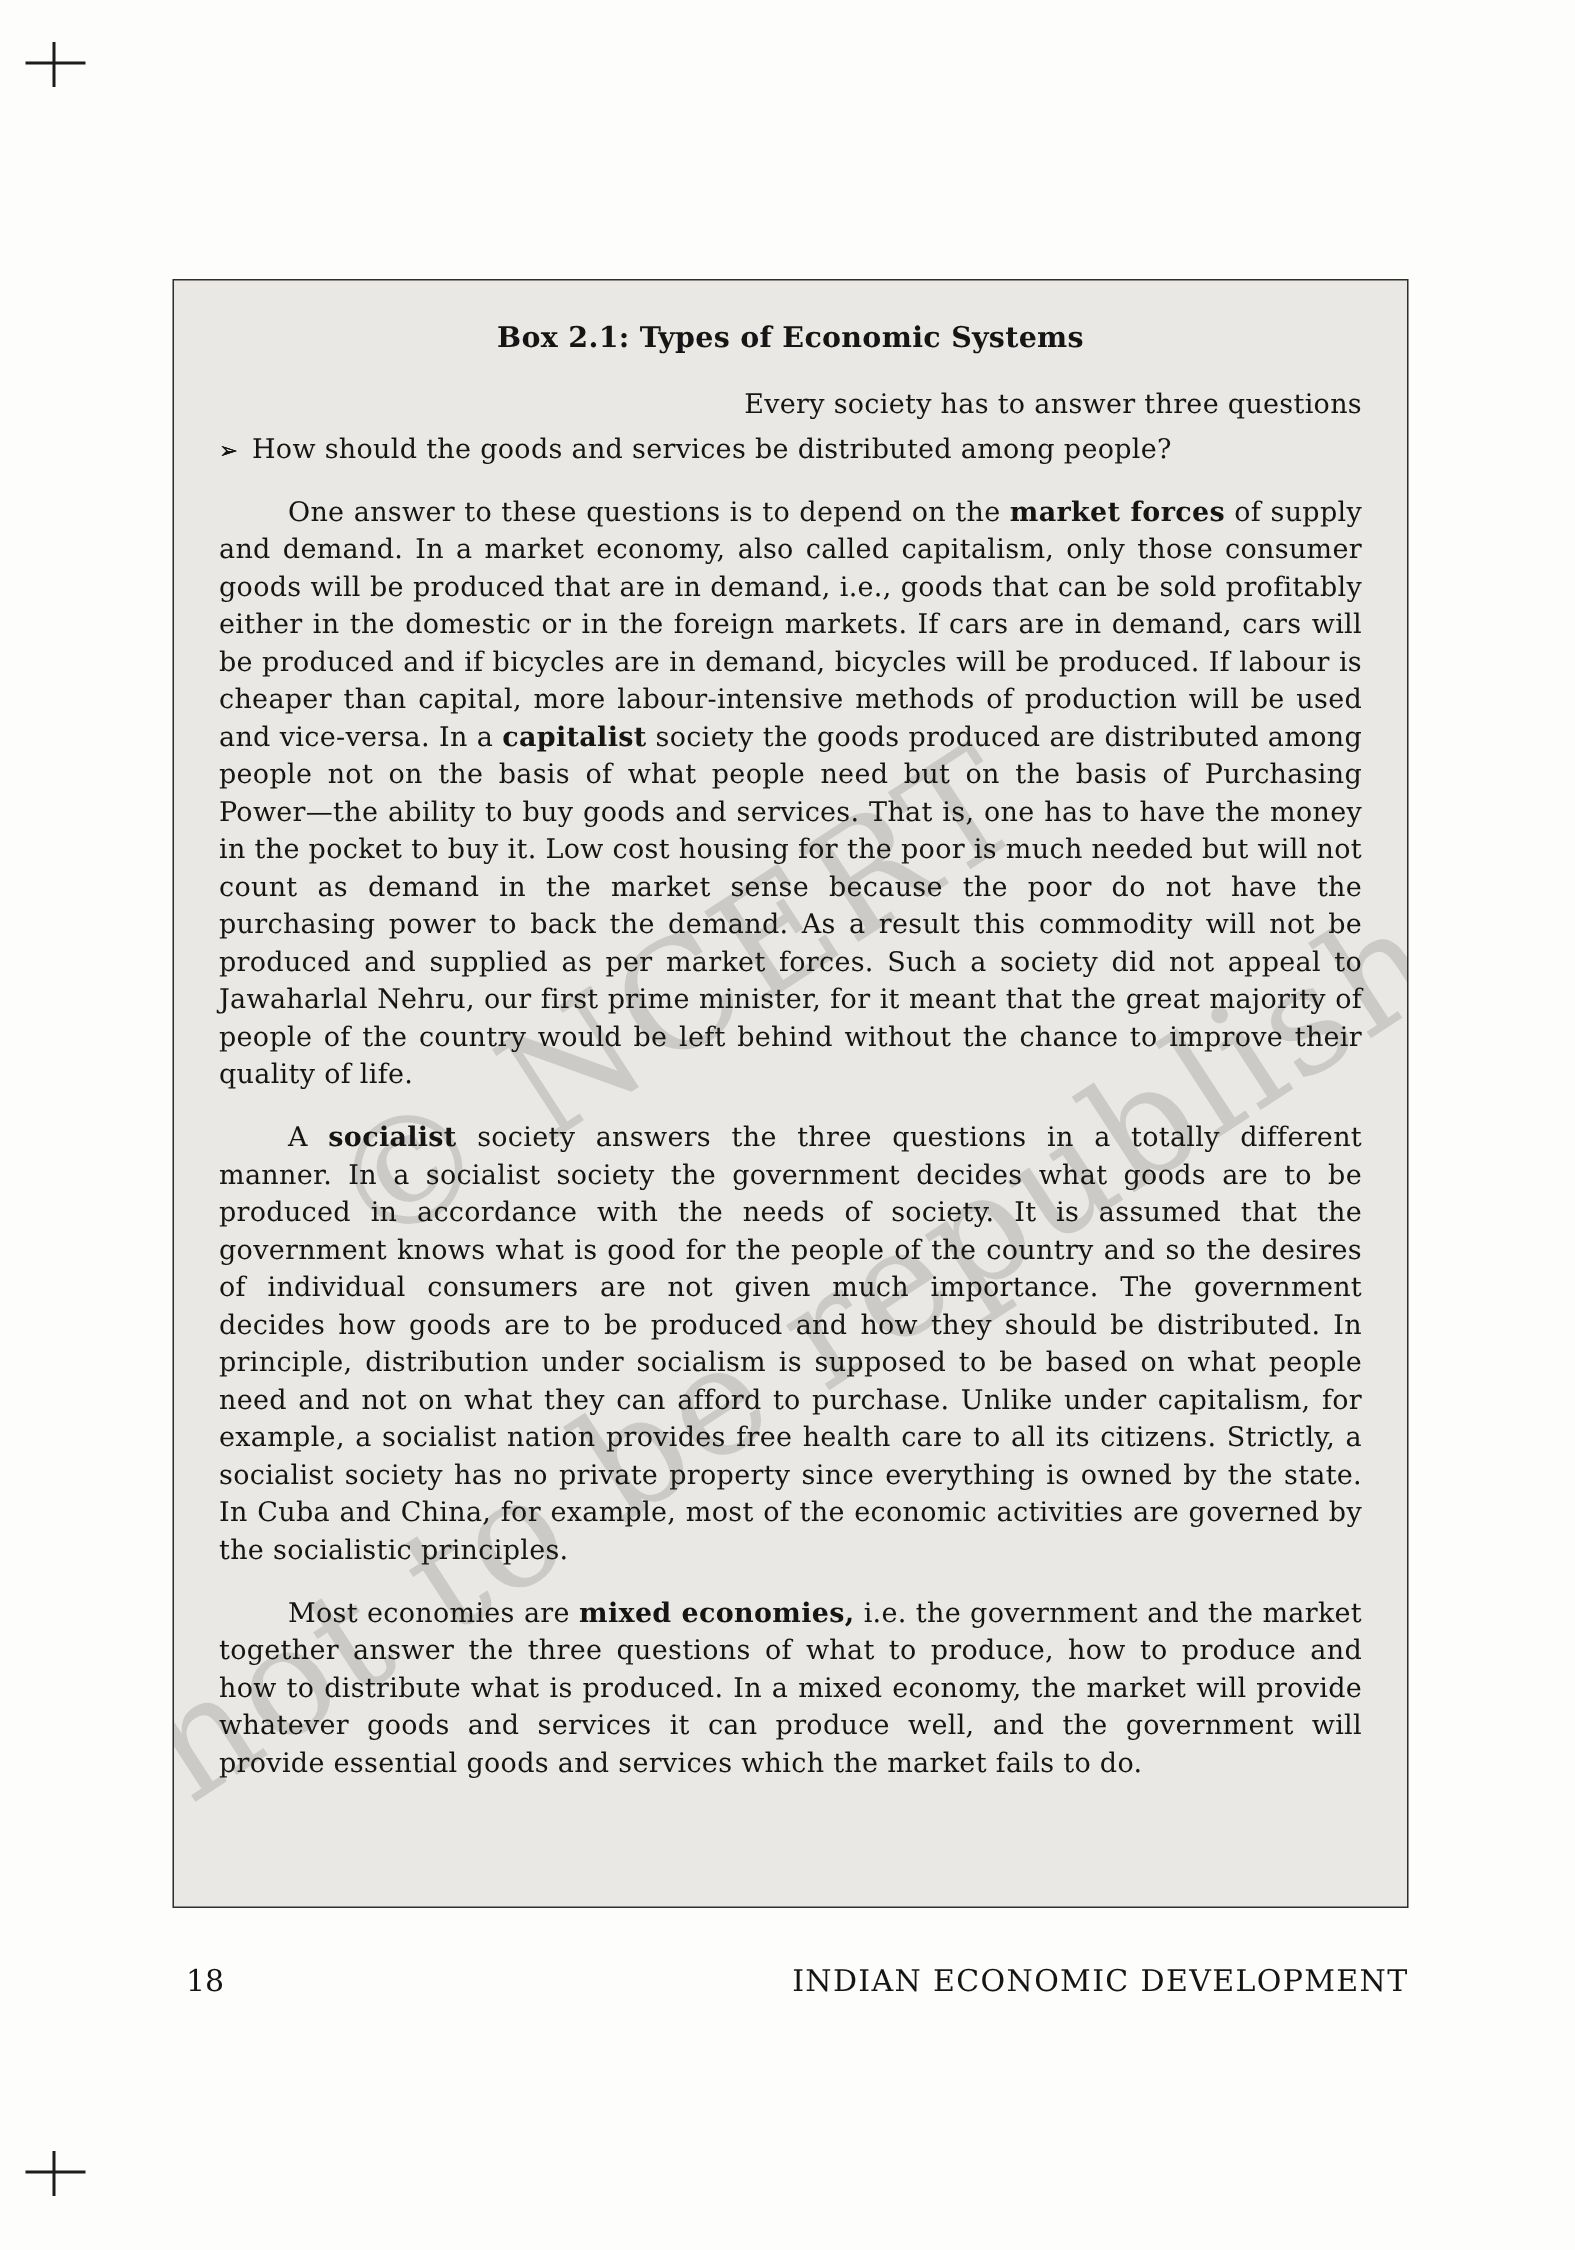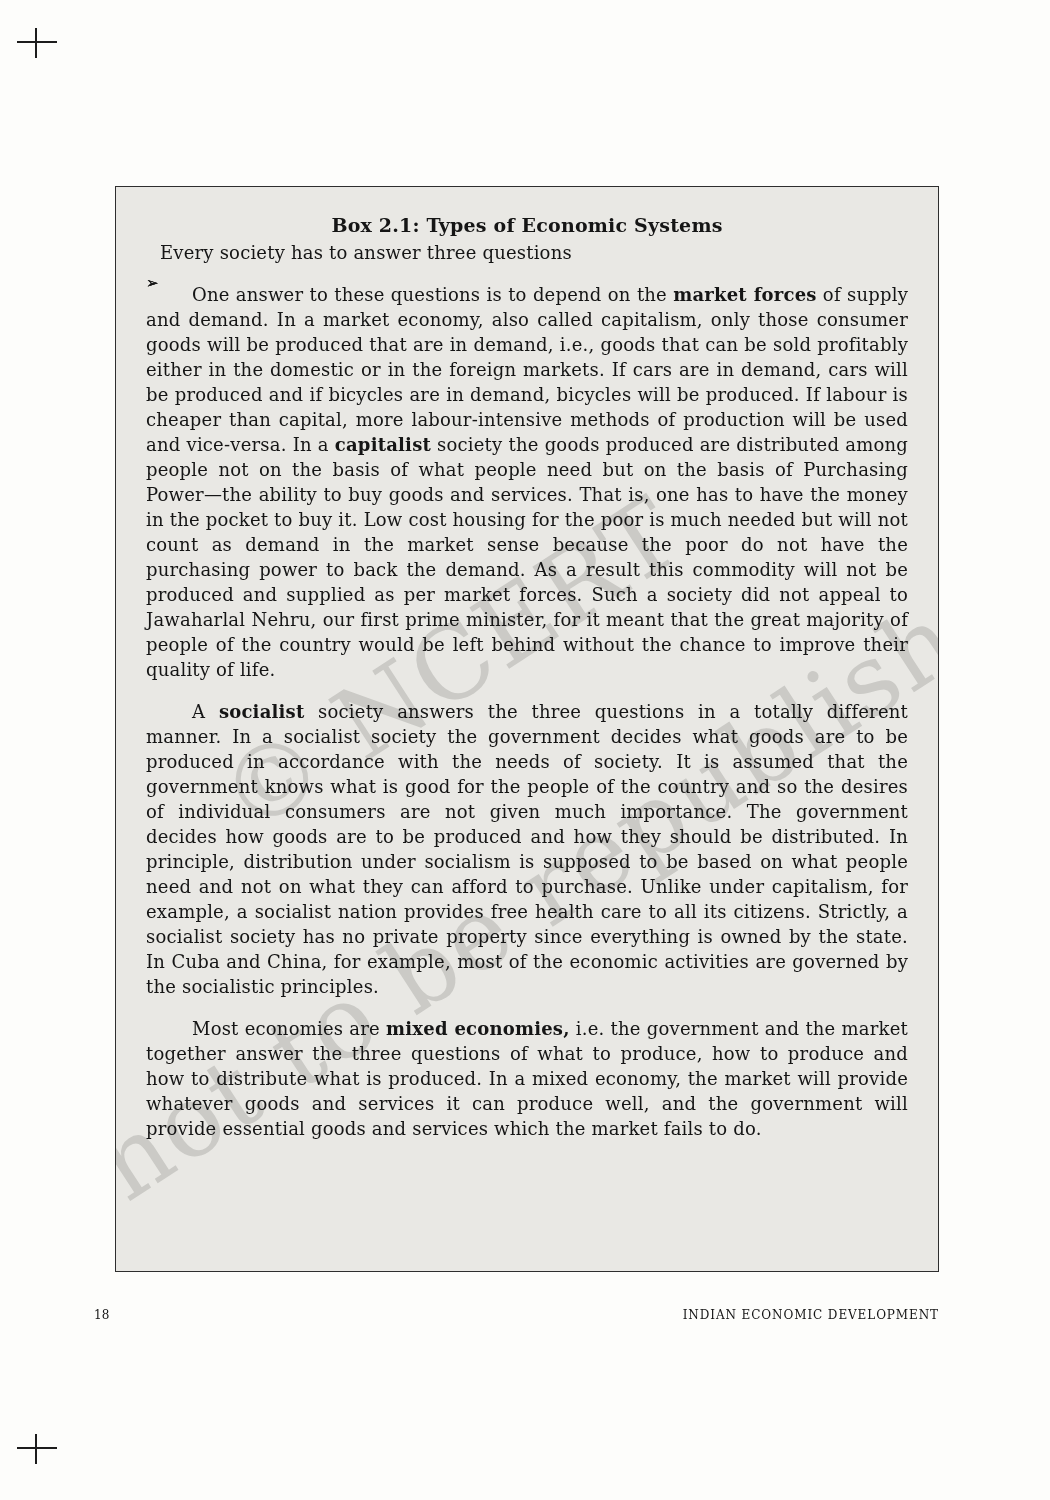--- a/index.html
+++ b/index.html
@@ -36,25 +36,25 @@
     padding: 26px 30px 0 30px;
     overflow: hidden;
   }
 
   .content { position: relative; z-index: 2; font-size: 18px; line-height: 25px; letter-spacing: 0.2px; }
 
   .box-title {
     text-align: center;
     font-size: 19px;
     font-weight: bold;
-    margin-bottom: 2px;
+    margin-bottom: 19px;
     letter-spacing: 0.2px;
   }
 
-  .intro { padding-left: 14px; margin-bottom: 5px; text-align: left; }
+  .intro { padding-left: 14px; margin-bottom: 5px; text-align: right; }
 
   .q {
     position: relative;
     padding-left: 22px;
     margin-bottom: 4px;
     text-align: justify;
   }
   .q .arrow {
     position: absolute;
     left: 0;
@@ -82,27 +82,27 @@
     font-size: 100px;
     line-height: 2.4;
     color: rgba(95, 95, 92, 0.22);
     letter-spacing: 2px;
     pointer-events: none;
   }
 
   
   .footer-row {
     position: absolute;
-    left: 94px;
+    left: 124px;
     right: 111px;
     top: 1308px;
     display: flex;
     justify-content: space-between;
     align-items: baseline;
-    font-size: 12px;
+    font-size: 20px;
   }
   .footer-row .book { letter-spacing: 0.9px; }
   .year {
     position: absolute;
     left: 0;
     width: 100%;
     top: 1381px;
     text-align: center;
     font-size: 15px;
     font-family: "Liberation Sans", sans-serif;
@@ -130,21 +130,21 @@
       <div class="wm-line">not to be republished</div>
     </div>
 
     <div class="content">
       <h2 class="box-title">Box 2.1: Types of Economic Systems</h2>
 
       <p class="intro">Every society has to answer three questions</p>
 
       <div class="q"><span class="arrow">➢</span></div>
       <div class="q"><span class="arrow">➢</span></div>
-      <div class="q"><span class="arrow">➢</span></div>
+      <div class="q"><span class="arrow">➢</span><span class="q-text">How should the goods and services be distributed among people?</span></div>
 
       <p class="para"><span>One answer to these questions is to depend on the </span><b>market forces</b><span> of supply and demand. In a market economy, also called capitalism, only those consumer goods will be produced that are in demand, i.e., goods that can be sold profitably either in the domestic or in the foreign markets. If cars are in demand, cars will be produced and if bicycles are in demand, bicycles will be produced. If labour is cheaper than capital, more labour-intensive methods of production will be used and vice-versa. In a </span><b>capitalist</b><span> society the goods produced are distributed among people not on the basis of what people need but on the basis of Purchasing Power—the ability to buy goods and services. That is, one has to have the money in the pocket to buy it. Low cost housing for the poor is much needed but will not count as demand in the market sense because the poor do not have the purchasing power to back the demand. As a result this commodity will not be produced and supplied as per market forces. Such a society did not appeal to Jawaharlal Nehru, our first prime minister, for it meant that the great majority of people of the country would be left behind without the chance to improve their quality of life.</span></p>
 
       <p class="para"><span>A </span><b>socialist</b><span> society answers the three questions in a totally different manner. In a socialist society the government decides what goods are to be produced in accordance with the needs of society. It is assumed that the government knows what is good for the people of the country and so the desires of individual consumers are not given much importance. The government decides how goods are to be produced and how they should be distributed. In principle, distribution under socialism is supposed to be based on what people need and not on what they can afford to purchase. Unlike under capitalism, for example, a socialist nation provides free health care to all its citizens.  Strictly, a socialist society has no private property since everything is owned by the state. In Cuba and China, for example, most of the economic activities are governed by the socialistic principles.</span></p>
 
       <p class="para"><span>Most economies are </span><b>mixed economies,</b><span> i.e. the government and the market together answer the three questions of what to produce, how to produce and how to distribute what is produced. In a mixed economy, the market will provide whatever goods and services it can produce well, and the government will provide essential goods and services which the market fails to do.</span></p>
     </div>
   </section>
 
   <div class="footer-row">

